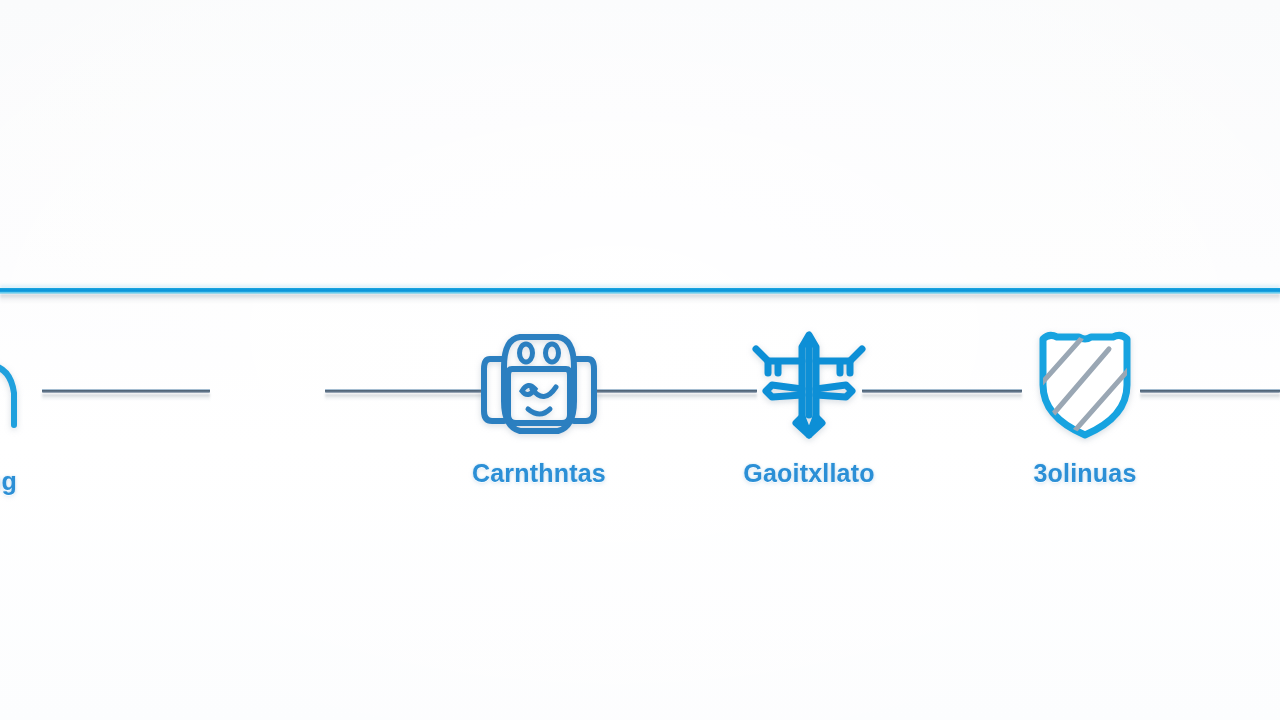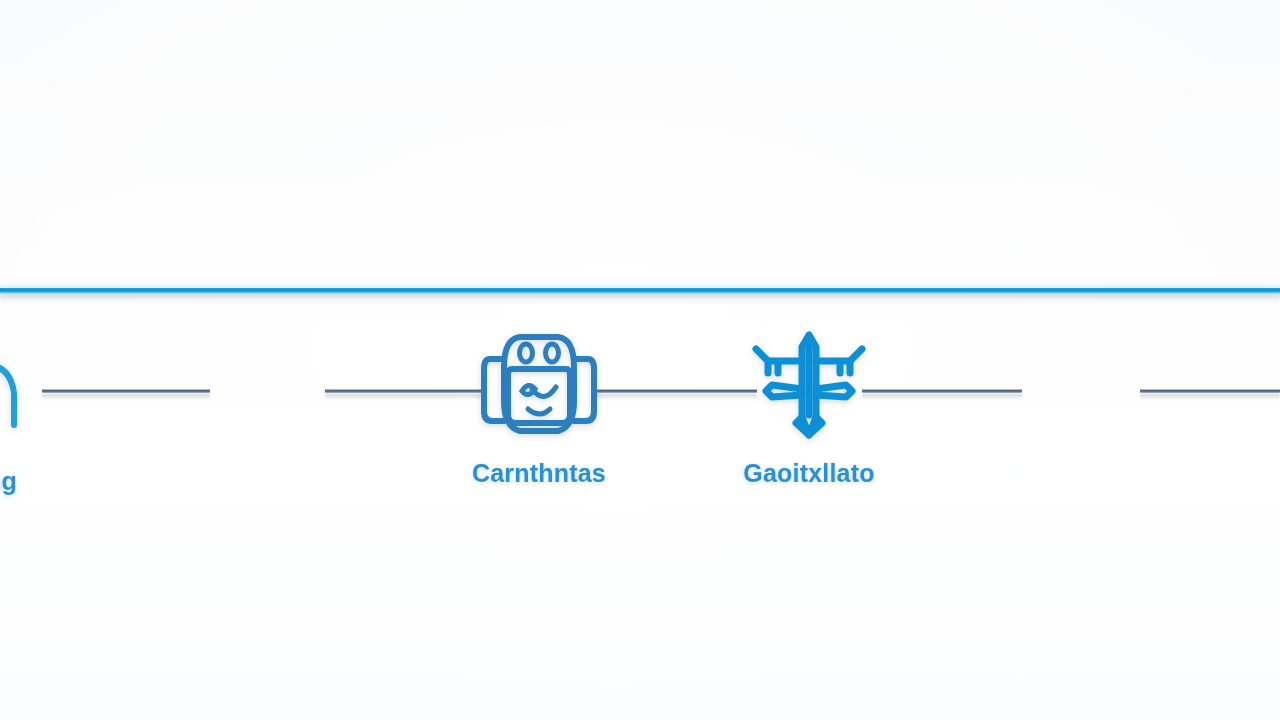--- a/index.html
+++ b/index.html
@@ -310,14 +310,33 @@
           <path d="M58 66 L28 62 L22 68 L28 74 L58 72"></path>
           <path d="M72 66 L102 62 L108 68 L102 74 L72 72"></path>
 
           <path d="M58 94 L52 100 L65 112 L78 100 L72 94"></path>
         </g>
       </svg>
     </div>
     <div class="step-label">Gaoitxllato</div>
   </div>
 
+  <div class="step" style="left:1085px; top:325px;">
+    <div class="step-icon">
+      <svg width="125" height="125" viewBox="0 0 125 125">
+        <defs>
+          <clipPath id="shieldClip">
+            <path d="M20 16 Q26 10 34 14 L56 14 Q62 18 68 14 L90 14 Q98 10 104 16 L104 62 Q104 94 62 112 Q20 94 20 62 Z"></path>
+          </clipPath>
+        </defs>
+        <path d="M20 16 Q26 10 34 14 L56 14 Q62 18 68 14 L90 14 Q98 10 104 16 L104 62 Q104 94 62 112 Q20 94 20 62 Z" fill="#ffffff" stroke="#17a3e0" stroke-width="7" stroke-linejoin="round"></path>
+        <g clip-path="url(#shieldClip)" stroke="#9aa7b4" stroke-width="5" stroke-linecap="round">
+          <line x1="10" y1="70" x2="58" y2="16"></line>
+          <line x1="26" y1="96" x2="86" y2="26"></line>
+          <line x1="48" y1="112" x2="108" y2="44"></line>
+          <line x1="72" y1="120" x2="116" y2="70"></line>
+        </g>
+      </svg>
+    </div>
+    <div class="step-label">3olinuas</div>
+  </div>
 
 </div>
 
 </body></html>

